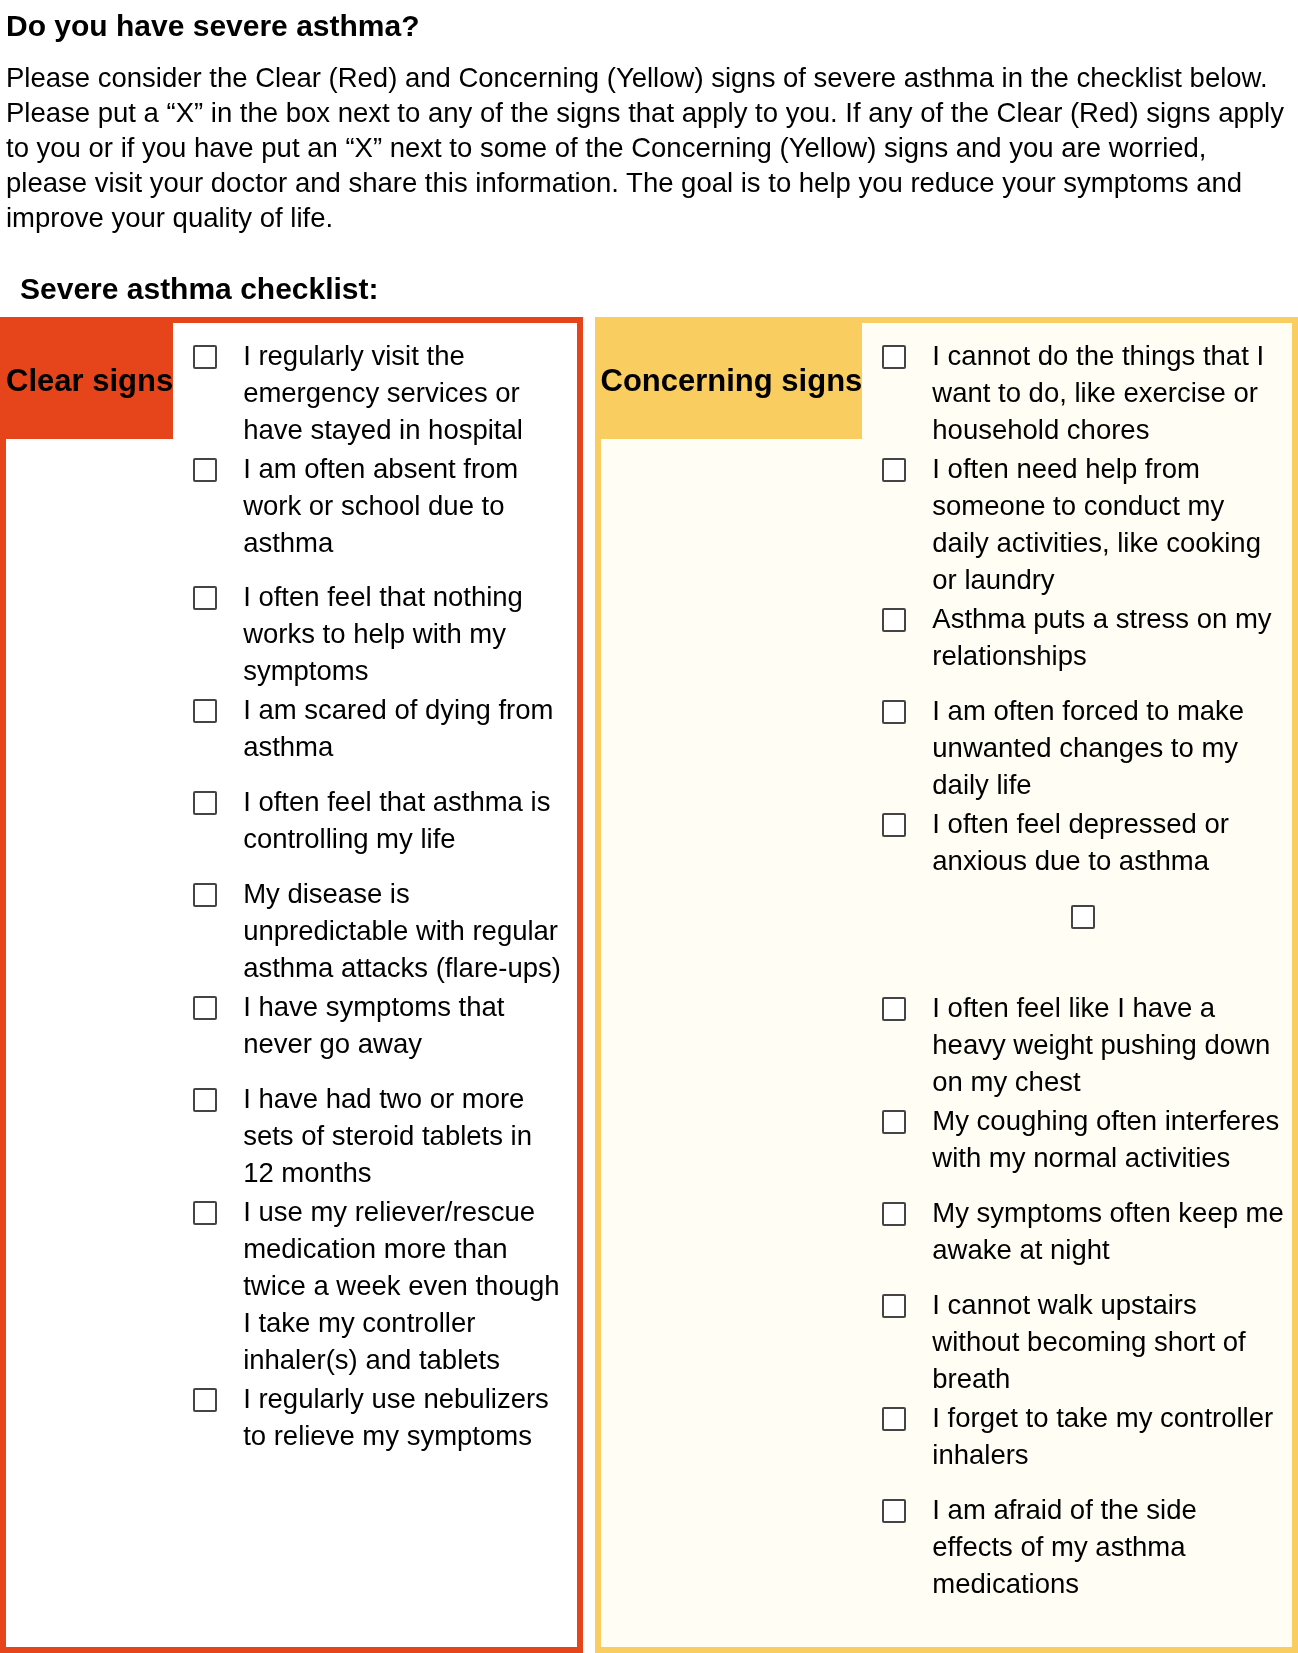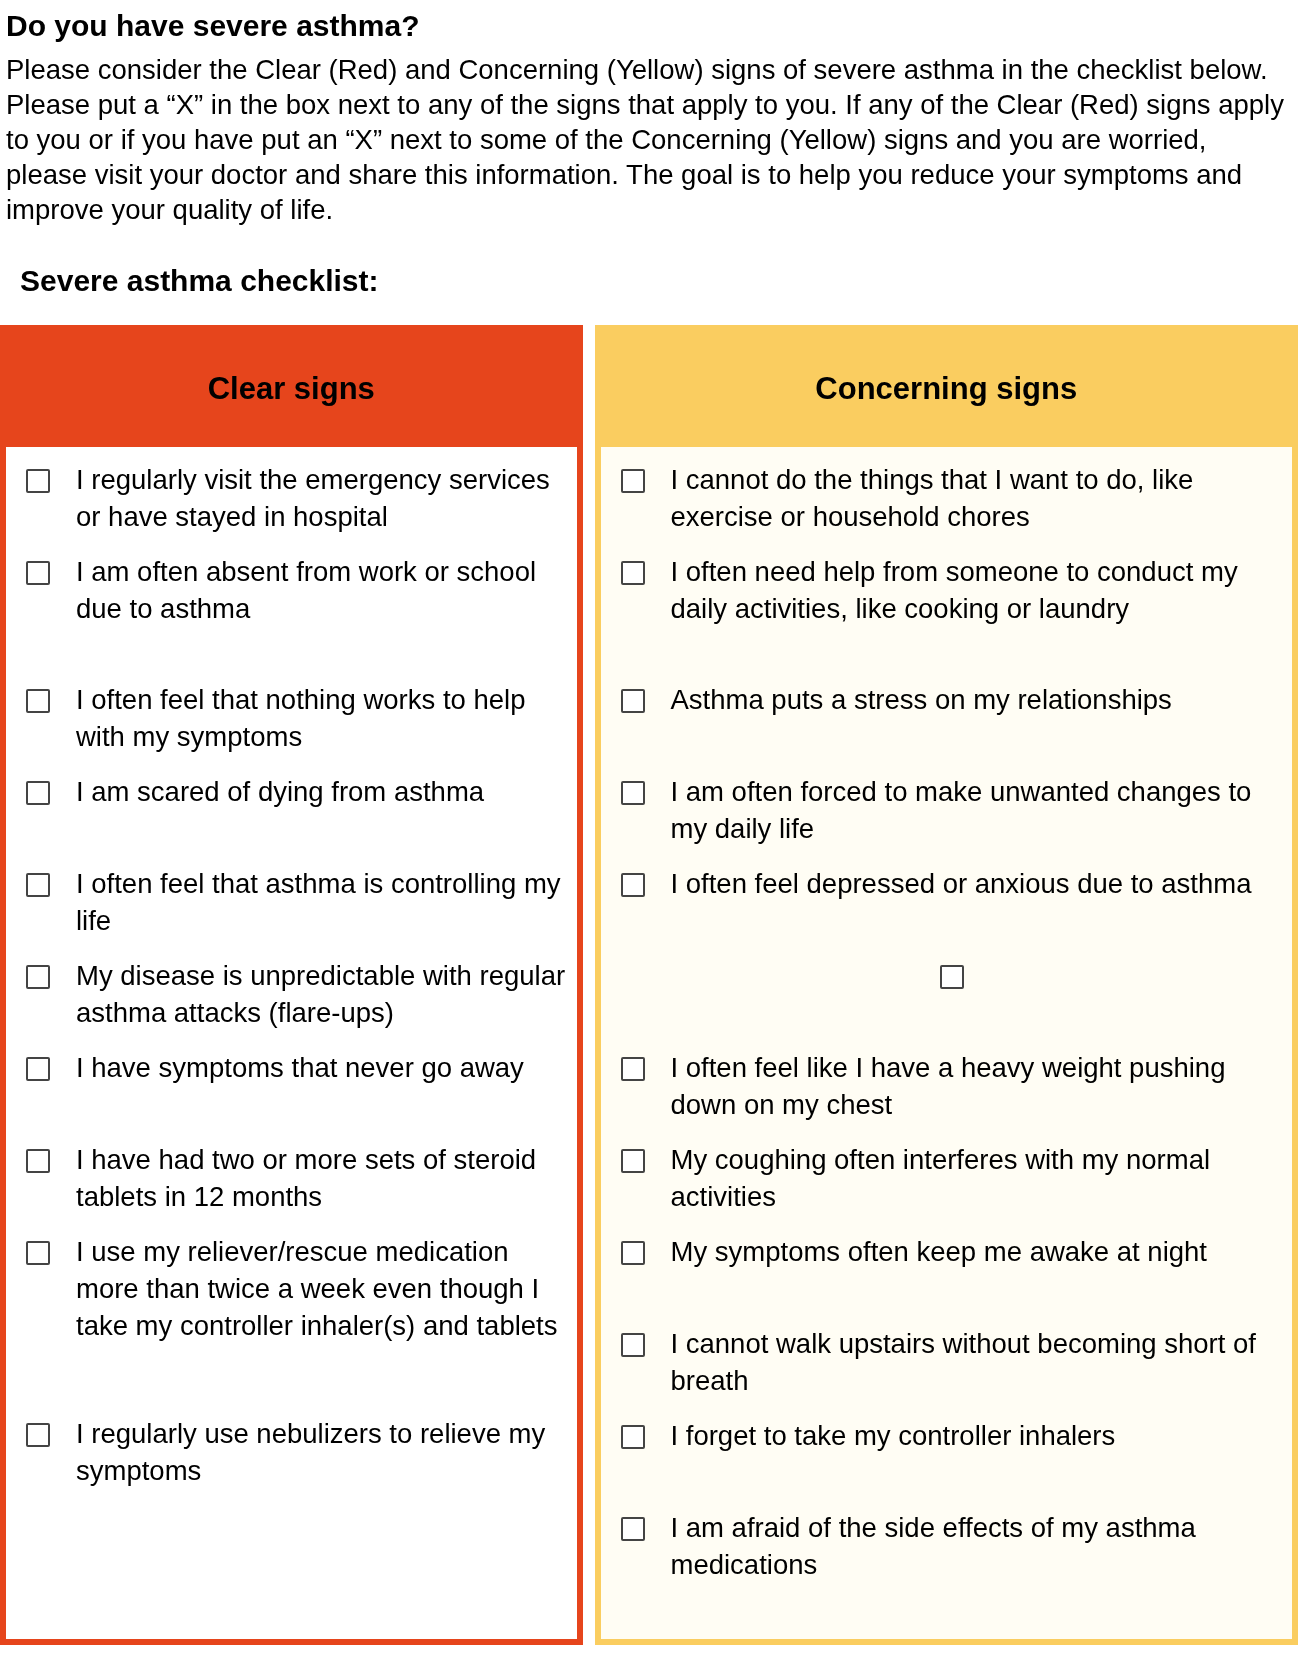--- a/index.html
+++ b/index.html
@@ -10,21 +10,21 @@
     font-family: "Liberation Sans", sans-serif;
     color: #000000;
     overflow: hidden;
   }
   .page { padding: 8px 0 0 0; }
   .title {
     font-size: 30px;
     font-weight: bold;
     line-height: 36px;
     padding: 0 6px;
-    margin-bottom: 8px;
+    margin-bottom: 16px;
   }
   .intro {
     font-size: 27.5px;
     line-height: 35px;
     padding: 0 6px;
   }
   .checklist-heading {
     font-size: 30px;
     font-weight: bold;
     line-height: 36px;
@@ -32,22 +32,21 @@
   }
   .columns {
     display: flex;
     gap: 12px;
     height: 1336px;
     align-items: stretch;
   }
   .col {
     border: 6px solid;
     display: flex;
-    flex-direction: column;
-    margin-top: 16px;
+    flex-direction: row;
   }
   .col-clear  { width: 606px; border-color: var(--clear-red, #E6451C); background: #ffffff; }
   .col-concern{ width: 732px; border-color: var(--concerning-yellow, #FACD60); background: var(--concerning-tint, #FFFDF4); }
   .col-header {
     height: 116px;
     flex: 0 0 auto;
     display: flex;
     align-items: center;
     justify-content: center;
     font-size: 31px;

